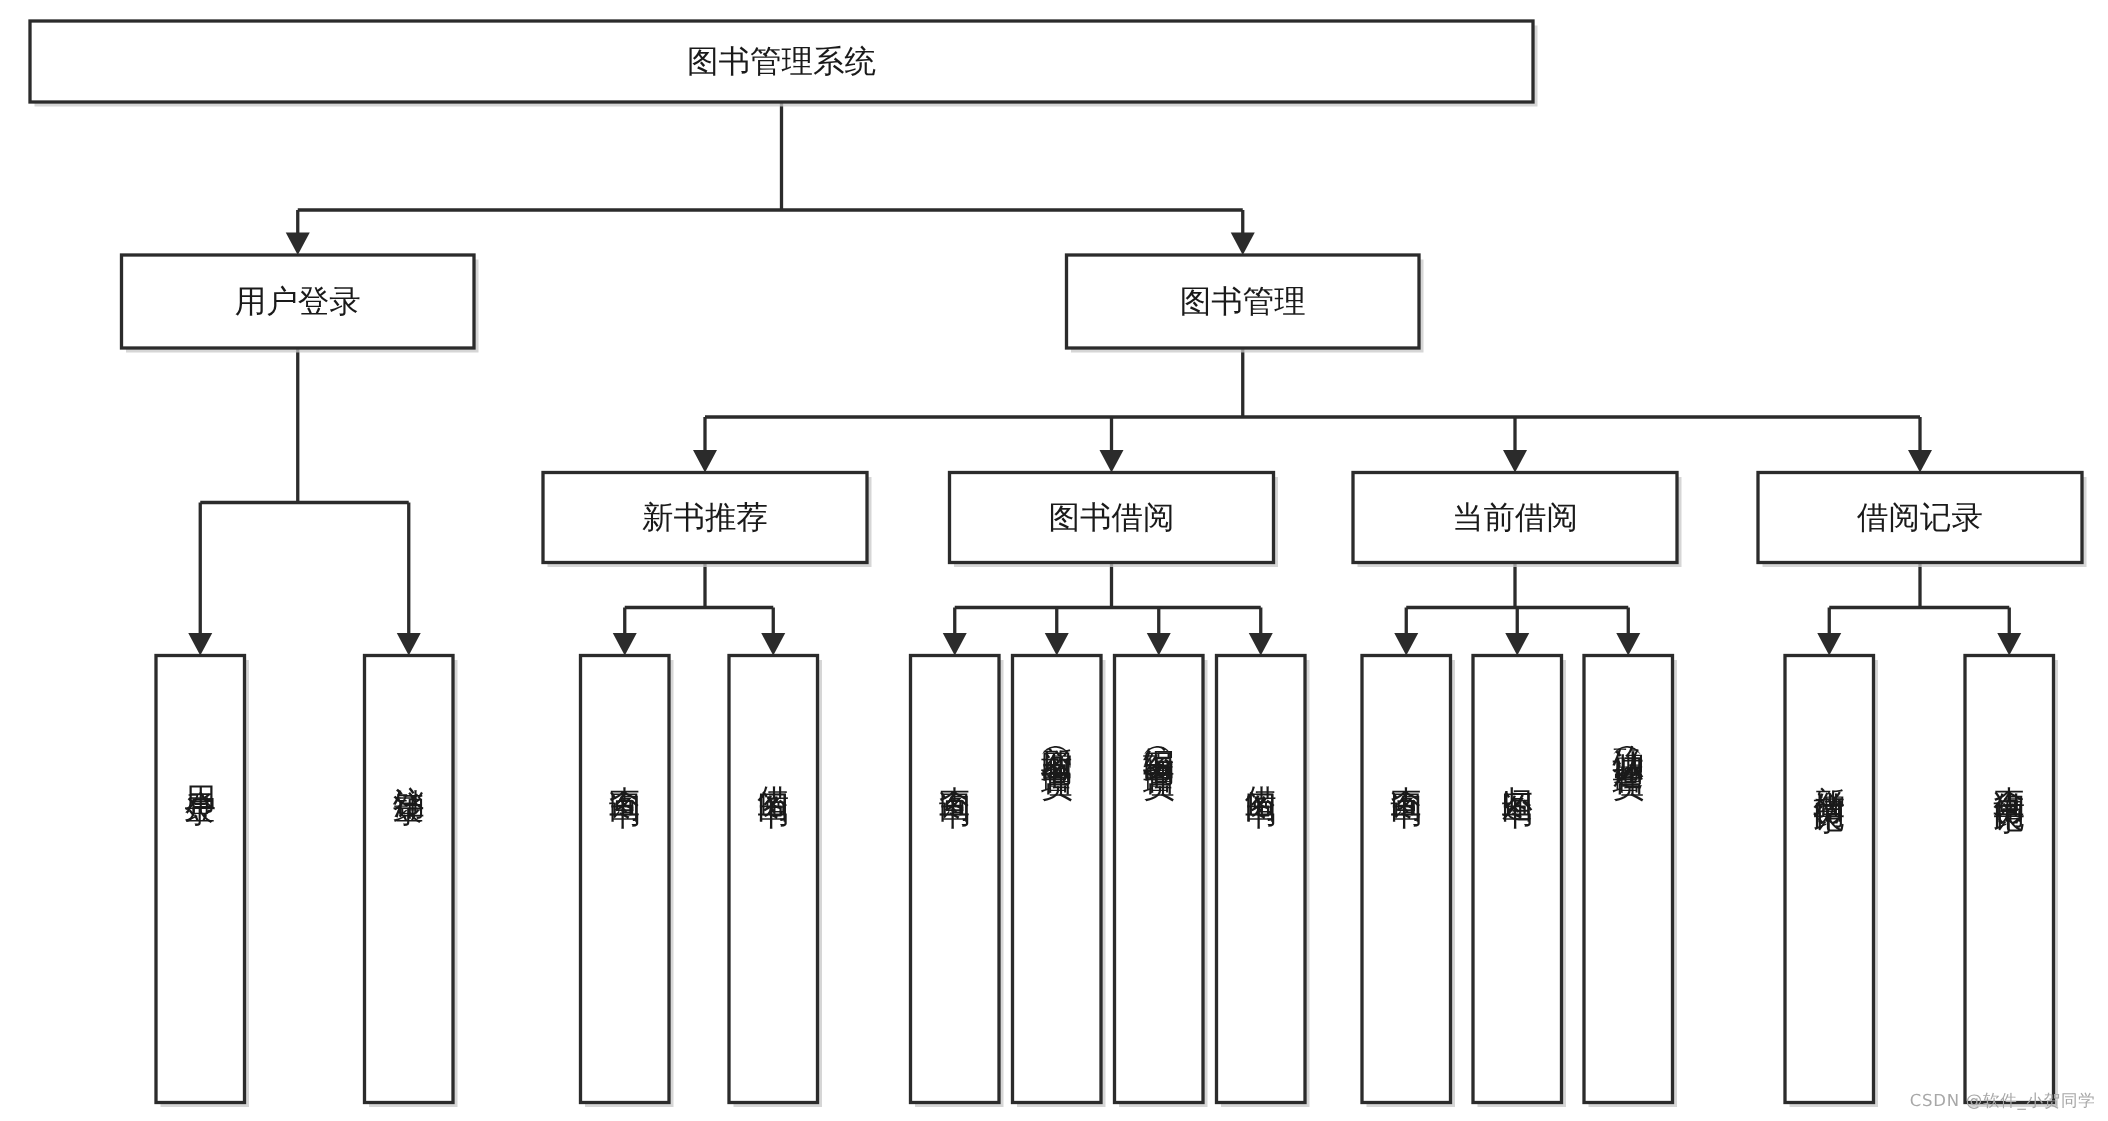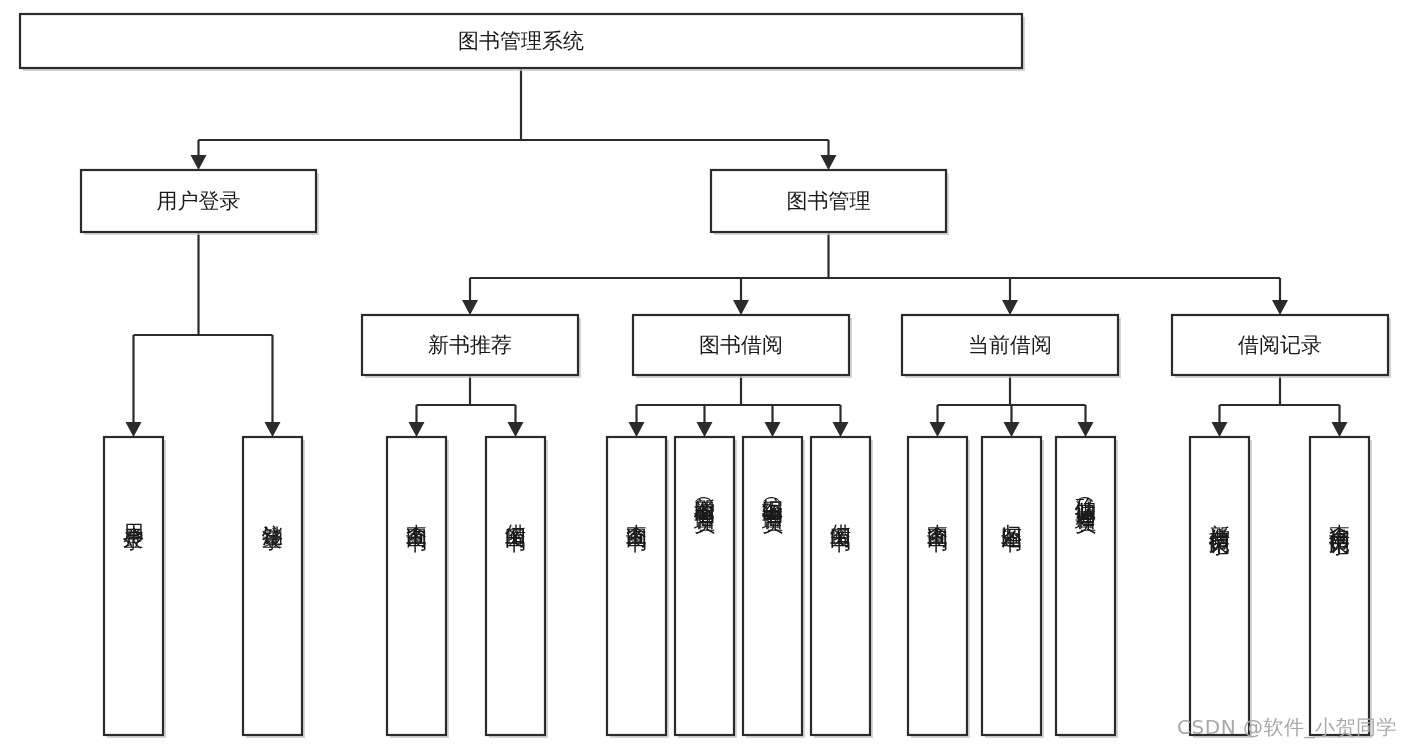--- a/index.html
+++ b/index.html
@@ -72,21 +72,21 @@
     letter-spacing: 2.5px;
     color: #1a1a1a;
     white-space: nowrap;
     text-align: center;
   }
   .watermark {
     position: absolute;
     right: 8px;
     bottom: 6px;
     font-family: "DejaVu Sans", "Liberation Sans", sans-serif;
-    font-size: 20px;
+    font-size: 11px;
     color: #a8a8a8;
     letter-spacing: 0.5px;
     white-space: nowrap;
   }
 </style>
 </head>
 <body>
 
 <div id="diagram-root">
   <svg id="diagram-svg" viewBox="0 0 1405 747">

